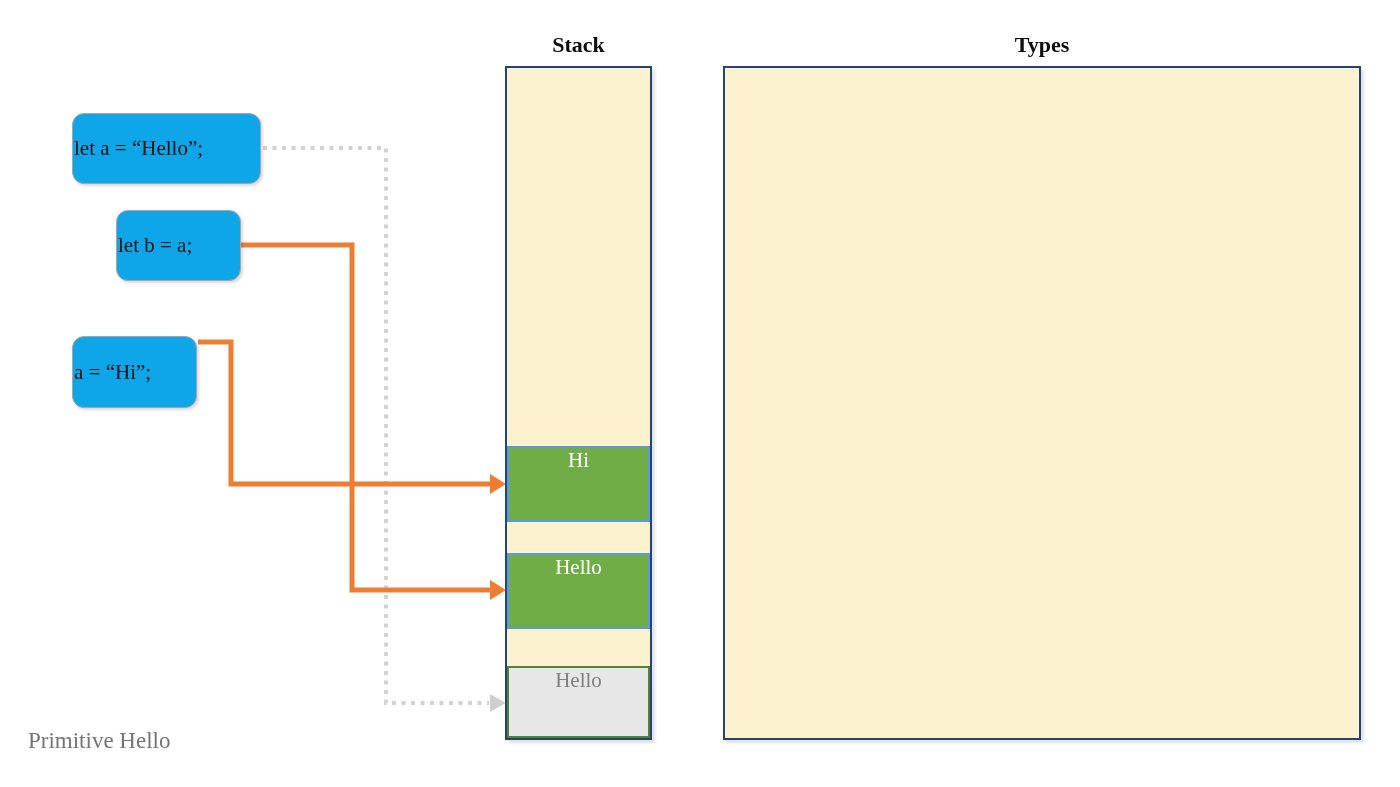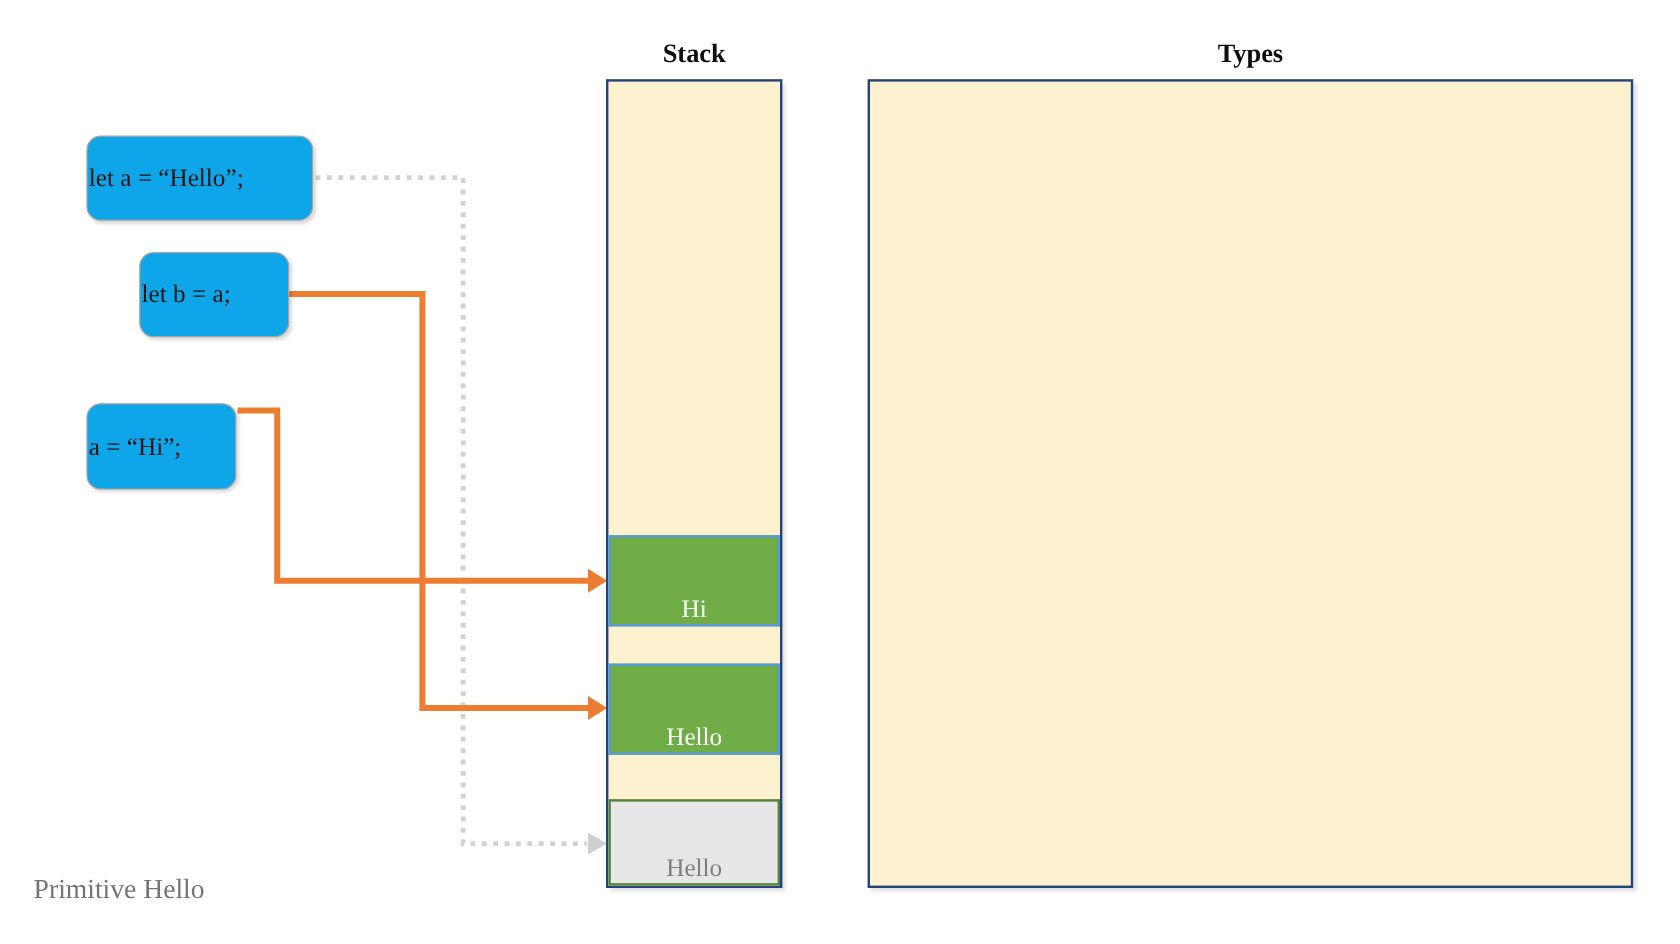--- a/index.html
+++ b/index.html
@@ -50,21 +50,21 @@
     background: #FCF2D0;
     border: 2px solid #24437C;
     box-shadow: 3px 3px 3px rgba(0,0,0,0.12);
   }
   .stack-cell {
     position: absolute;
     left: 0;
     right: 0;
     box-sizing: border-box;
     display: flex;
-    align-items: flex-end;
+    align-items: flex-start;
     justify-content: center;
     font-size: 21px;
   }
   .cell-active {
     background: #70AD47;
     border: 2px solid #5B9BD5;
     color: #ffffff;
   }
   .cell-inactive {
     background: #E7E7E7;

